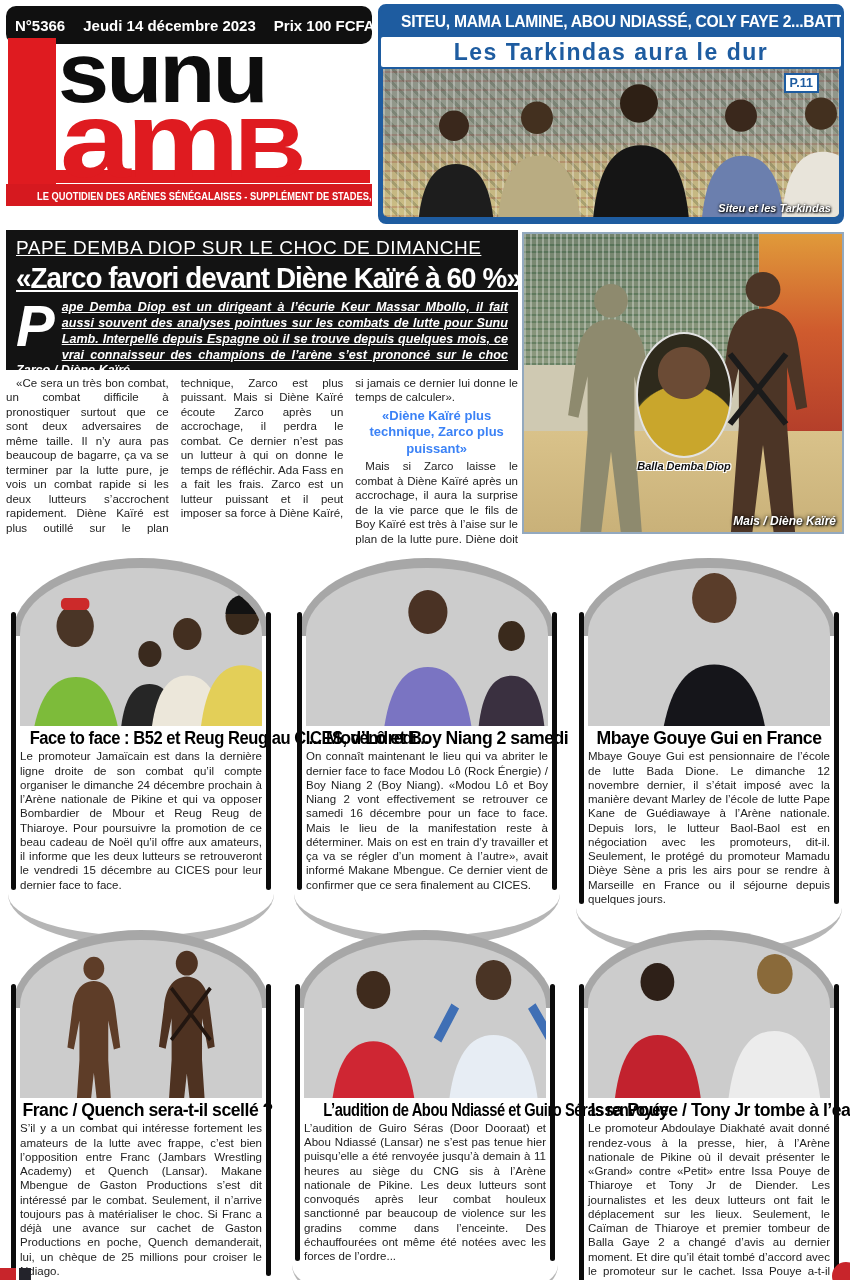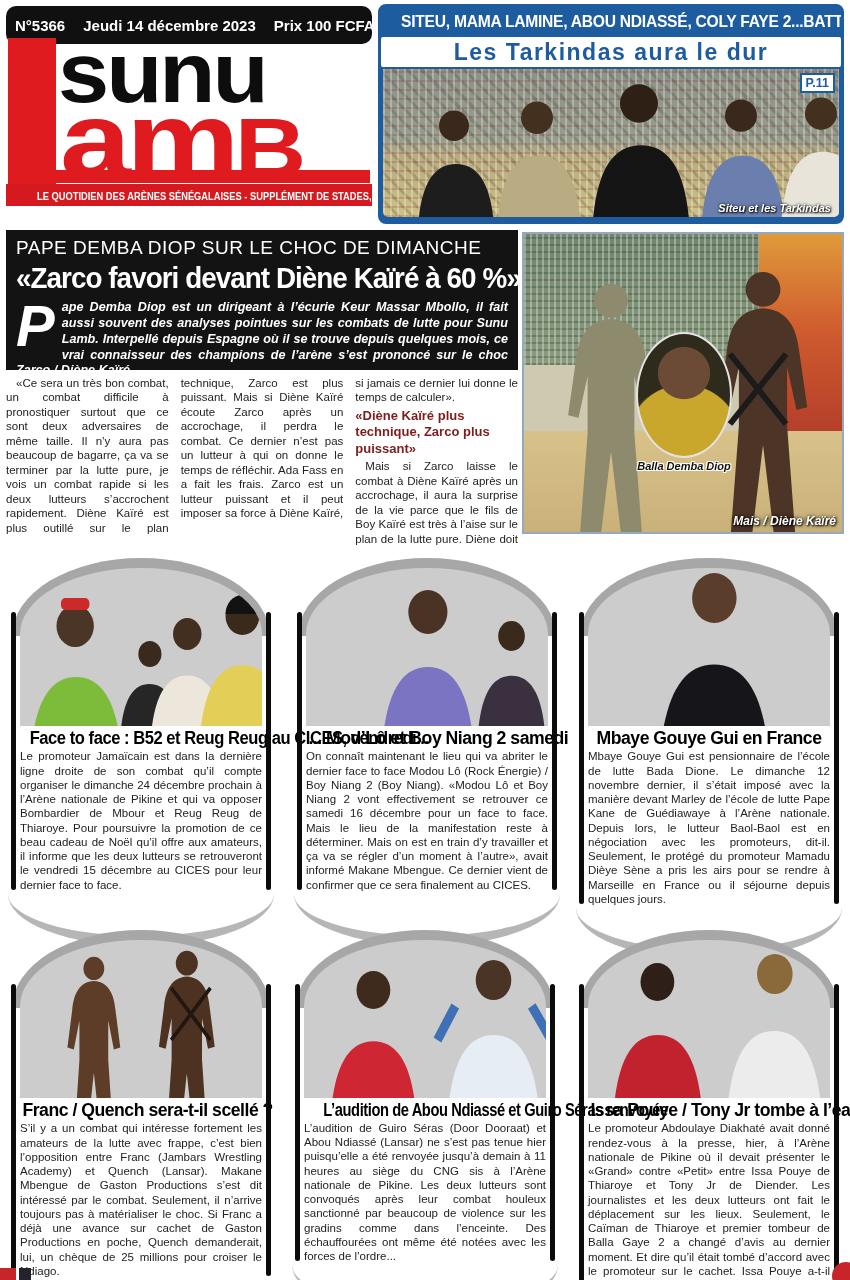--- a/index.html
+++ b/index.html
@@ -34,38 +34,38 @@
   .banner-kicker span{display:inline-block;font-size:17px;font-weight:bold;white-space:nowrap;
                       transform:scaleX(.92);transform-origin:center;letter-spacing:-.3px;}
   .banner-title{height:30px;line-height:30px;background:#fff;text-align:center;color:#1e5ca0;
                 font-size:23px;font-weight:bold;letter-spacing:1.5px;border-radius:2px;}
   .banner-photo{position:relative;height:148px;margin:2px;border-radius:0 0 5px 5px;overflow:hidden;
       background:
         repeating-linear-gradient(90deg,rgba(255,255,255,.28) 0 2px,transparent 2px 7px),
         repeating-linear-gradient(0deg,rgba(140,30,30,.20) 0 2px,transparent 2px 9px),
         repeating-linear-gradient(45deg,rgba(20,40,20,.18) 0 3px,transparent 3px 10px),
         linear-gradient(180deg,#8d9288 0%,#979d8d 48%,#b9ab7e 58%,#cec085 100%);}
-  .p11{position:absolute;top:4px;right:4px;background:#fff;color:#1e5ca0;border:2px solid #1e5ca0;
+  .p11{position:absolute;top:4px;right:20px;background:#fff;color:#1e5ca0;border:2px solid #1e5ca0;
        font-size:12.5px;font-weight:bold;padding:0 4px;line-height:16px;}
   .banner-cap{position:absolute;bottom:3px;right:8px;color:#fff;font-size:11px;font-weight:bold;
               font-style:italic;text-shadow:1px 1px 2px #000,0 0 3px #000;text-align:center;}
 
   
   .black-block{position:absolute;left:6px;top:230px;width:512px;height:140px;background:#131313;
-               color:#fff;box-sizing:border-box;padding:7px 10px 6px;}
+               color:#fff;box-sizing:border-box;padding:7px 10px 6px;text-decoration:underline;}
   .m-kicker{font-size:19px;letter-spacing:.5px;font-weight:400;}
   .m-headline{font-size:29px;font-weight:bold;letter-spacing:-1px;margin-top:3px;white-space:nowrap;
               transform:scaleX(.96);transform-origin:left;}
   .m-lead{margin-top:5px;font-size:12.6px;font-style:italic;font-weight:bold;line-height:1.26;text-align:justify;}
   .dropcap{float:left;font-size:58px;line-height:.78;font-weight:bold;font-style:italic;margin:3px 7px 0 0;}
 
   .columns{position:absolute;left:6px;top:376px;width:512px;height:170px;overflow:hidden;
            column-count:3;column-gap:12px;font-size:11.5px;line-height:1.26;text-align:justify;color:#222;}
   .columns p{margin:0;text-indent:10px;}
-  .columns h4{margin:3px 0 2px;font-size:13px;text-align:left;text-indent:0;color:#7f1d1d;}
+  .columns h4{margin:3px 0 2px;font-size:13px;text-align:center;text-indent:0;color:#3b82f6;}
 
   .main-photo{position:absolute;left:522px;top:232px;width:322px;height:302px;border:2px solid #93a9bf;
               box-sizing:border-box;overflow:hidden;background:#cfc9b2;}
   .mp-crowd{position:absolute;left:0;top:0;width:100%;height:44%;
       background:
         repeating-linear-gradient(90deg,rgba(255,255,255,.3) 0 2px,transparent 2px 6px),
         repeating-linear-gradient(0deg,rgba(0,60,20,.25) 0 2px,transparent 2px 7px),
         linear-gradient(180deg,#74846e,#8d9a7f);}
   .mp-wall{position:absolute;right:0;top:0;width:26%;height:72%;
            background:linear-gradient(180deg,#e09a3a 0%,#cf5b2e 45%,#b03a2a 100%);}

